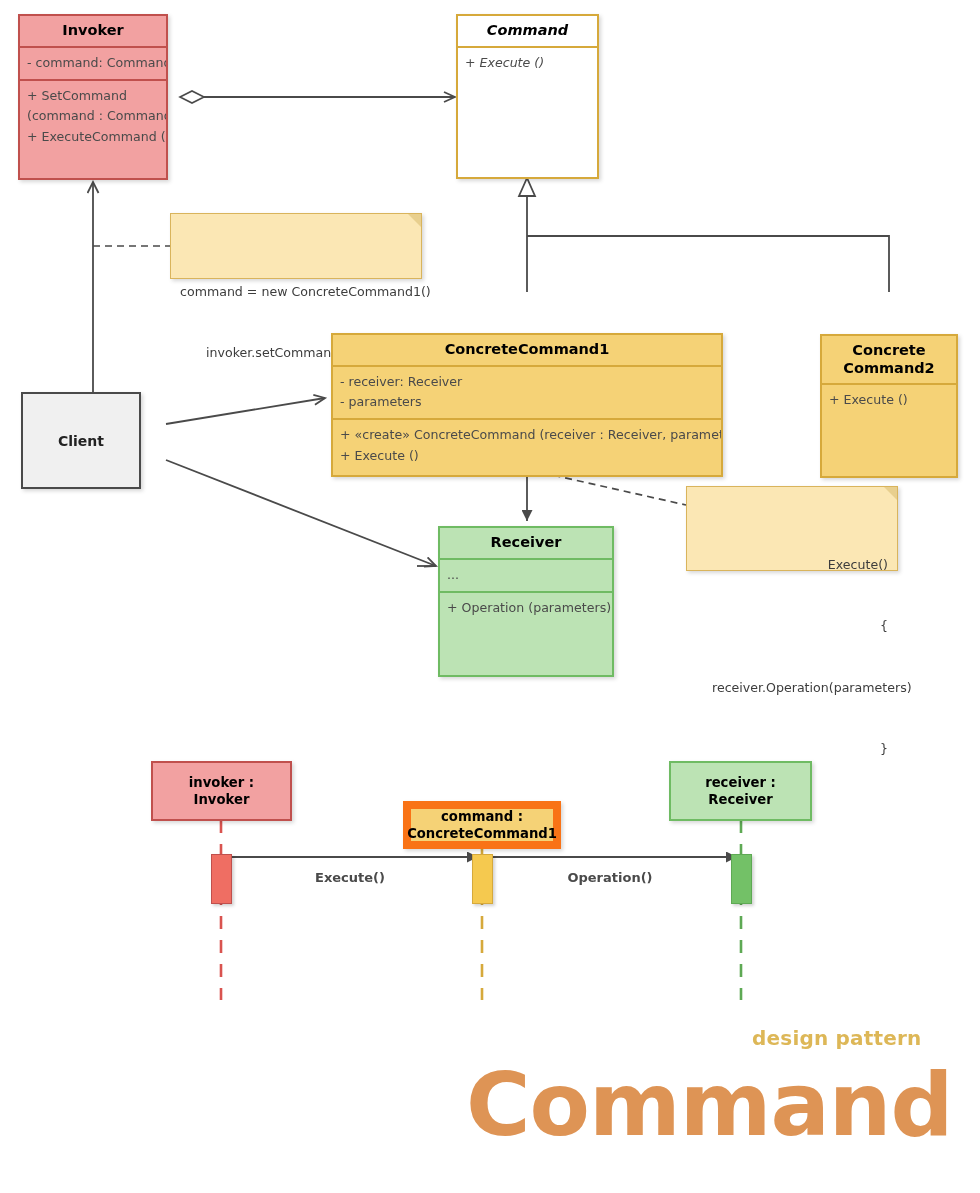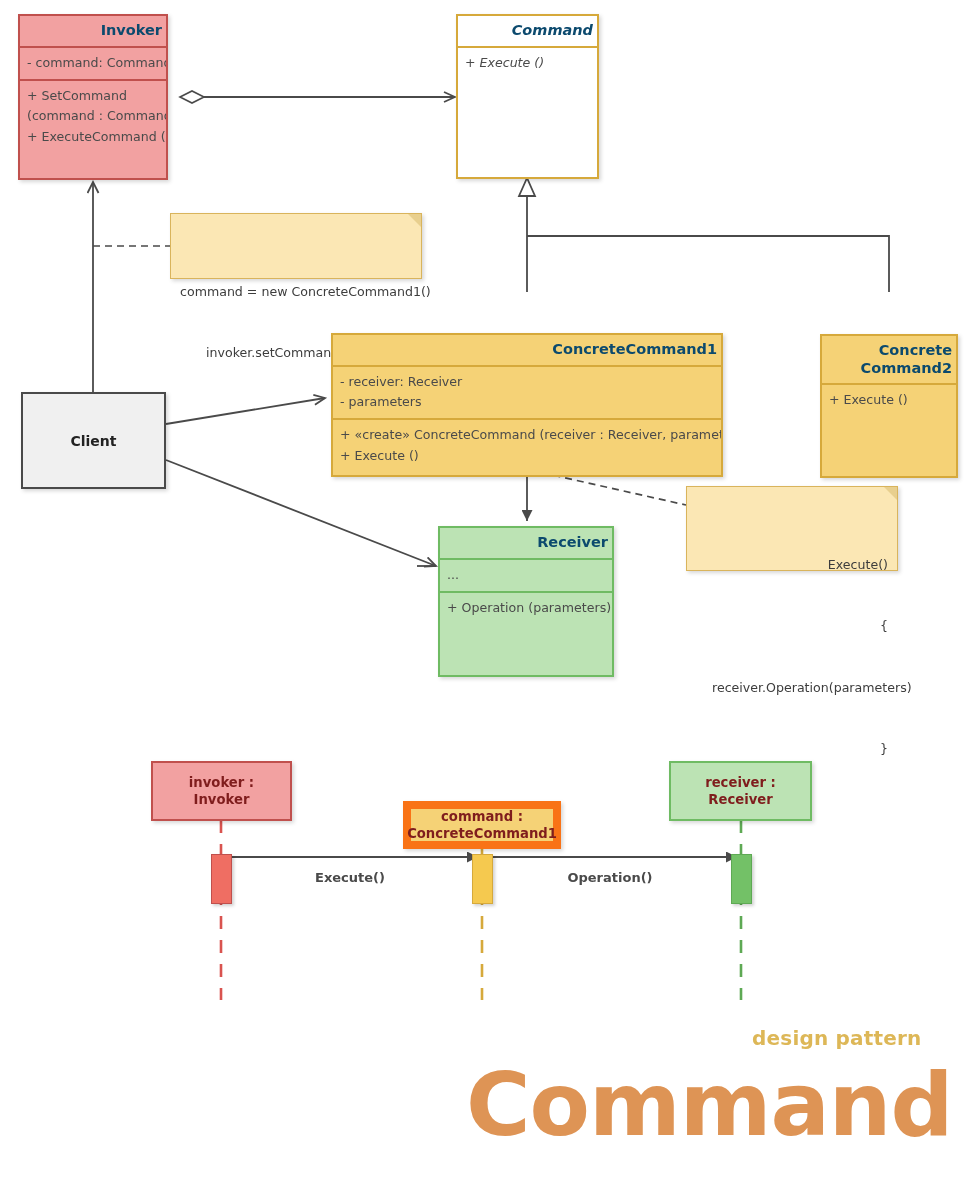--- a/index.html
+++ b/index.html
@@ -32,24 +32,24 @@
   
   .uml-class {
     position: absolute;
     box-sizing: border-box;
     border: 2px solid #555;
     box-shadow: 2px 2px 4px rgba(0,0,0,0.16);
     background: #fff;
     overflow: hidden;
   }
   .uml-title {
-    text-align: right;
+    text-align: center;
     font-weight: bold;
     font-size: 14.5px;
-    color: #0c4a6e;
+    color: #000000;
     padding: 6px 4px 6px 4px;
     line-height: 1.22;
   }
   .uml-sep {
     height: 0;
     border-top: 2px solid #555;
   }
   .uml-compartment {
     padding: 5px 7px 6px 7px;
   }
@@ -114,21 +114,21 @@
   
   .seq-head {
     position: absolute;
     box-sizing: border-box;
     display: flex;
     align-items: center;
     justify-content: center;
     text-align: center;
     font-weight: bold;
     font-size: 13.2px;
-    color: #7f1d1d;
+    color: #000000;
     line-height: 1.3;
     box-shadow: 2px 2px 4px rgba(0,0,0,0.16);
     padding: 2px 6px;
   }
   .activation {
     position: absolute;
     box-sizing: border-box;
     box-shadow: 2px 2px 3px rgba(0,0,0,0.18);
   }
   .seq-label {
@@ -282,21 +282,21 @@
     <div class="uml-title">
       <div>Concrete</div>
       <div>Command2</div>
     </div>
     <div class="uml-sep"></div>
     <div class="uml-compartment">
       <div class="uml-member">+ Execute ()</div>
     </div>
   </div>
 
-  <div class="plain-box c-gray" style="left:21px; top:392px; width:145px; height:97px; border:2px solid #4A4A4A;justify-content:center;">
+  <div class="plain-box c-gray" style="left:21px; top:392px; width:120px; height:97px; border:2px solid #4A4A4A;justify-content:center;">
     <span>Client</span>
   </div>
 
   <div class="uml-class c-green" style="left:438px; top:526px; width:176px; height:151px;">
     <div class="uml-title">Receiver</div>
     <div class="uml-sep"></div>
     <div class="uml-compartment">
       <div class="uml-member">...</div>
     </div>
     <div class="uml-sep"></div>

